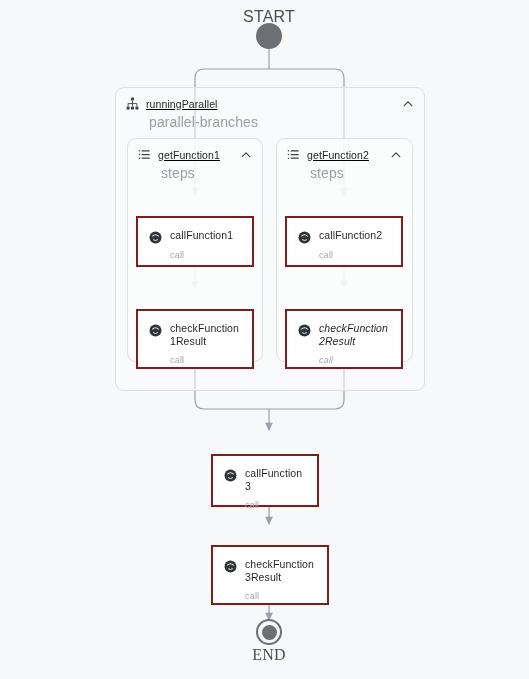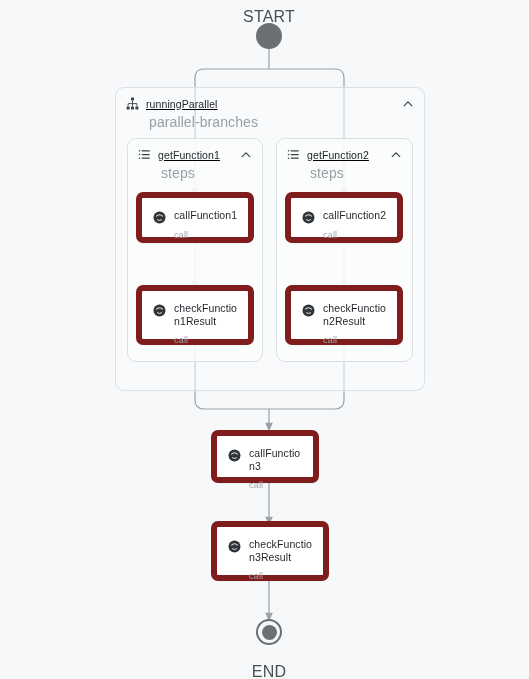--- a/index.html
+++ b/index.html
@@ -115,24 +115,25 @@
     display: flex;
     align-items: center;
     justify-content: center;
     flex: none;
   }
 
   
   .node {
     position: absolute;
     background: #ffffff;
-    border: 6px solid #7f1d1d;
-    border-radius: 7px;
+    border: 2px solid #7f1d1d;
+    border-radius: 0;
     box-sizing: border-box;
     box-shadow: 0 1px 1px rgba(16,24,40,0.03);
+    margin-top: 24px;
   }
   .node-row {
     display: flex;
     align-items: flex-start;
     padding: 11px 10px 0 11px;
   }
   .node-icon {
     width: 13px;
     height: 13px;
     flex: none;
@@ -301,21 +302,21 @@
           <circle cx="6.5" cy="6.5" r="6" fill="#2f3438"></circle>
           <path d="M3.3,5.3 Q6.5,2.1 9.7,5.3" fill="none" stroke="#e9ecef" stroke-width="1.1"></path>
           <path d="M4.2,8.6 Q6.5,10.4 8.8,8.6" fill="none" stroke="#e9ecef" stroke-width="1"></path>
         </svg>
       </span>
       <span class="node-title">callFunction2</span>
     </div>
     <div class="node-sub">call</div>
   </div>
 
-  <div class="node" style="left:285px; top:285px; width:118px; height:60px;">
+  <div class="node" style="left:285px; top:285px; width:118px; height:60px;font-style:italic;">
     <div class="node-row">
       <span class="node-icon">
         <svg width="13" height="13" viewBox="0 0 13 13">
           <circle cx="6.5" cy="6.5" r="6" fill="#2f3438"></circle>
           <path d="M3.3,5.3 Q6.5,2.1 9.7,5.3" fill="none" stroke="#e9ecef" stroke-width="1.1"></path>
           <path d="M4.2,8.6 Q6.5,10.4 8.8,8.6" fill="none" stroke="#e9ecef" stroke-width="1"></path>
         </svg>
       </span>
       <span class="node-title">checkFunction2Result</span>
     </div>
@@ -347,16 +348,16 @@
       </span>
       <span class="node-title">checkFunction3Result</span>
     </div>
     <div class="node-sub">call</div>
   </div>
 
   <div class="terminal" style="left:243px; top:619px; width:52px;">
     <div class="ring">
         <i></i>
       </div>
-    <div class="tlabel" style="margin-top:20px;">END</div>
+    <div class="tlabel" style="margin-top:3px;font-family:Liberation Serif, serif;">END</div>
   </div>
 
 </div>
 
 </body></html>

